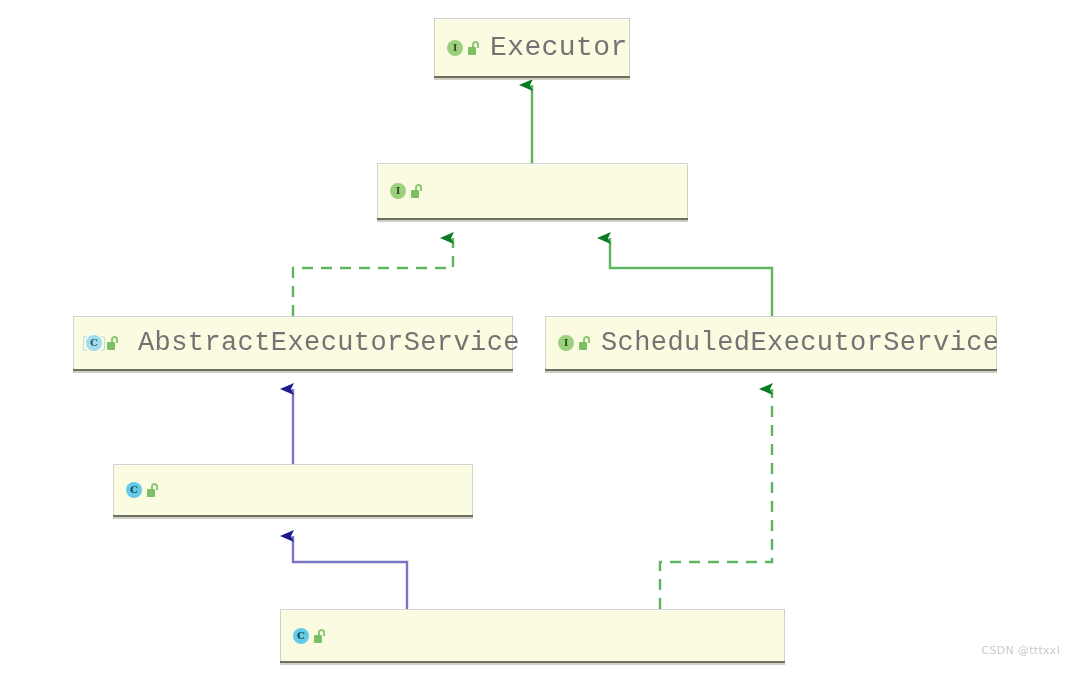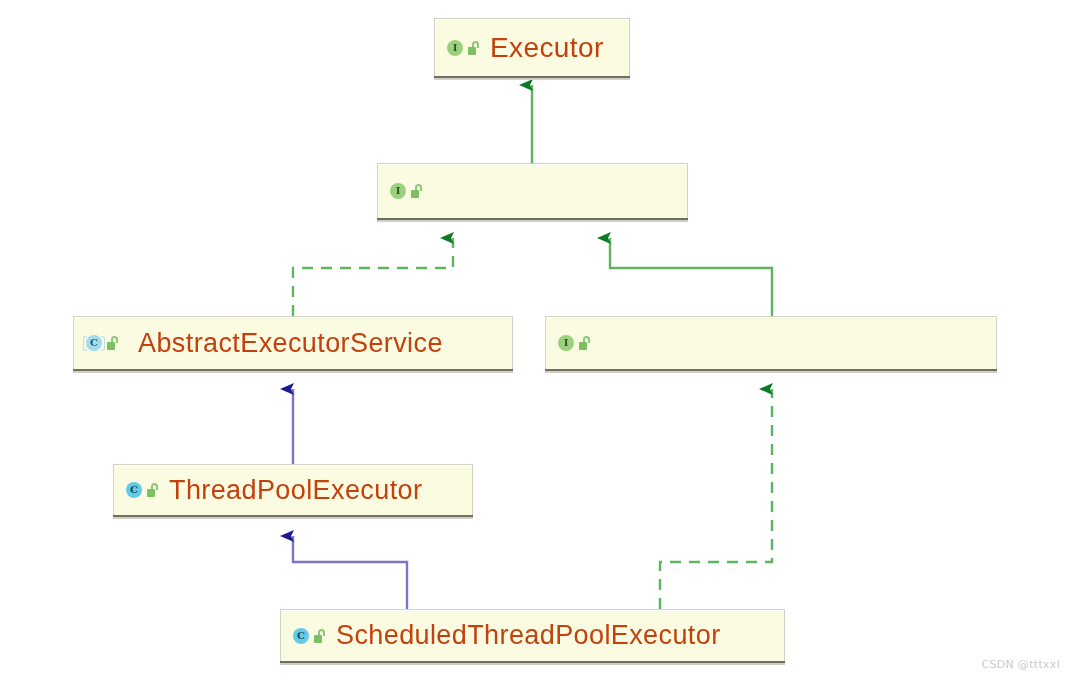--- a/index.html
+++ b/index.html
@@ -42,22 +42,22 @@
   }
   .uml-node .node-underline {
     position: absolute;
     left: -1px;
     right: -1px;
     bottom: -4px;
     height: 4px;
     background: linear-gradient(to bottom, #6e6e62 0px, #6e6e62 2px, #cfcfc4 2px, #cfcfc4 4px);
   }
   .node-label {
-    font-family: Liberation Sans, sans-serif;
-    color: #c2410c;
+    font-family: Liberation Mono, monospace;
+    color: #737373;
     white-space: nowrap;
     letter-spacing: 0.4px;
   }
   
   .type-icon {
     position: relative;
     width: 20px;
     height: 20px;
     flex: 0 0 20px;
     margin-right: 3px;
@@ -135,21 +135,21 @@
     top: 7px;
     width: 8px;
     height: 8px;
     background: #7dc063;
     border-radius: 1px;
   }
   
   #watermark {
     position: absolute;
     right: 9px;
-    bottom: 6px;
+    bottom: 20px;
     font-family: "DejaVu Sans", "Liberation Sans", sans-serif;
     font-size: 11px;
     color: #c9c9c9;
     letter-spacing: 0.3px;
     z-index: 5;
     user-select: none;
   }
 </style>
 </head>
 <body>
@@ -209,41 +209,40 @@
         <span class="node-underline"></span>
       </div>
       <div class="uml-node" style="left: 545px; top: 316px; width: 452px; height: 53px;">
         <span class="type-icon iface">
           <span class="disc">I</span>
         </span>
         <span class="lock-icon">
           <span class="shackle"></span>
           <span class="body"></span>
         </span>
+        <span class="node-label" style="font-size: 27px;">ScheduledExecutorService</span>
         <span class="node-underline"></span>
       </div>
       <div class="uml-node" style="left: 113px; top: 464px; width: 360px; height: 51px;">
         <span class="type-icon cls">
           <span class="disc">C</span>
         </span>
         <span class="lock-icon">
           <span class="shackle"></span>
           <span class="body"></span>
         </span>
-        <span class="node-label" style="font-size: 27px;">ThreadPoolExecutor</span>
         <span class="node-underline"></span>
       </div>
       <div class="uml-node" style="left: 280px; top: 609px; width: 505px; height: 52px;">
         <span class="type-icon cls">
           <span class="disc">C</span>
         </span>
         <span class="lock-icon">
           <span class="shackle"></span>
           <span class="body"></span>
         </span>
-        <span class="node-label" style="font-size: 27px;">ScheduledThreadPoolExecutor</span>
         <span class="node-underline"></span>
       </div>
     </div>
 
   <div id="watermark">CSDN @tttxxl</div>
 
 </div>
 
 </body></html>

